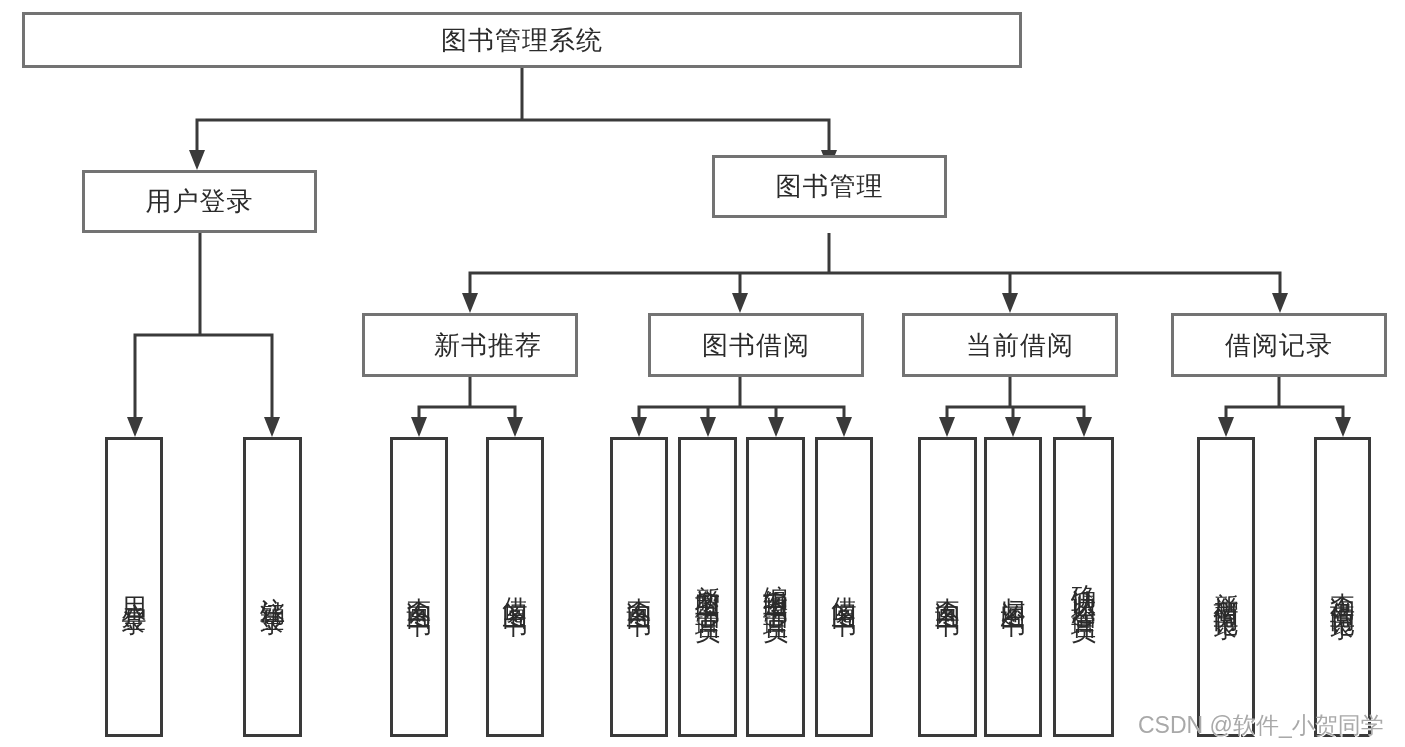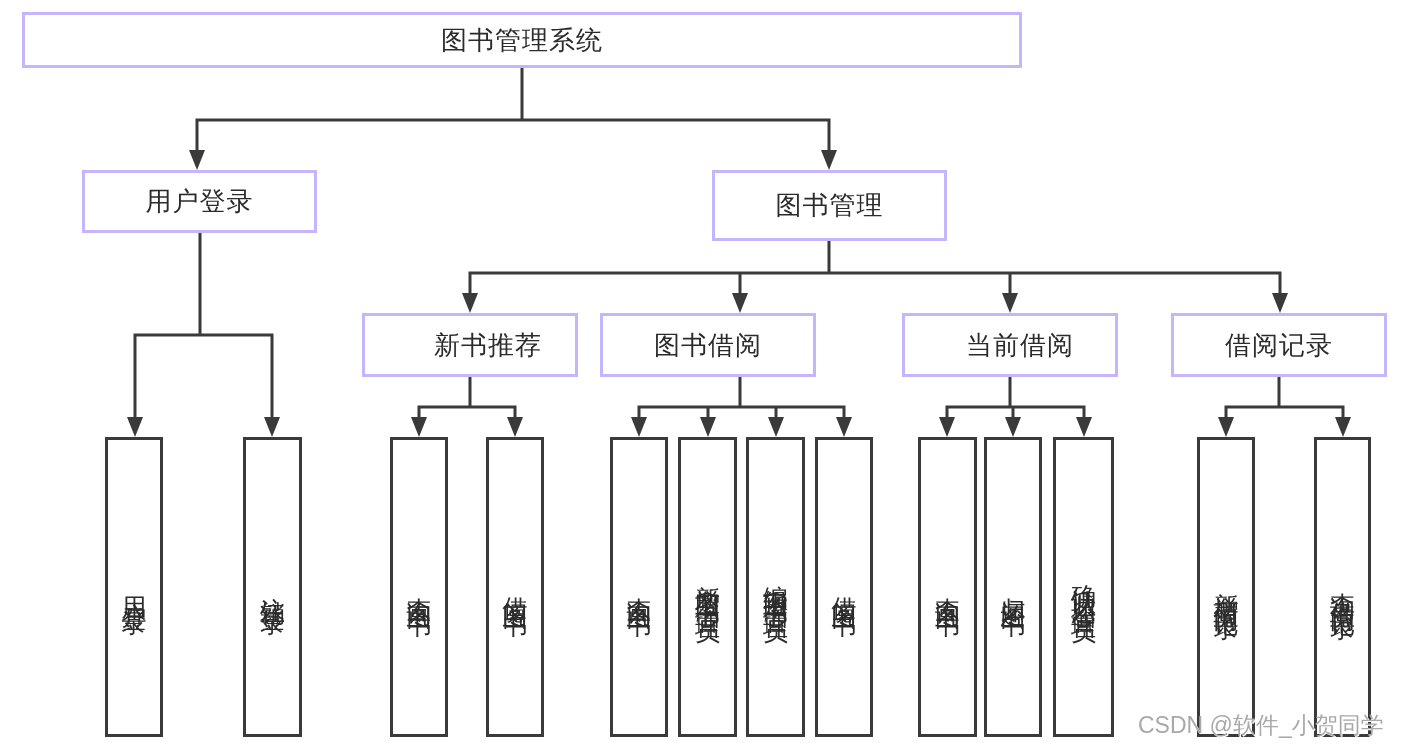--- a/index.html
+++ b/index.html
@@ -8,21 +8,21 @@
     width: 1405px; height: 747px;
     font-family: "Liberation Sans", "DejaVu Sans", sans-serif;
   }
   .stage {
     position: relative; width: 1405px; height: 747px;
     background: #ffffff; overflow: hidden;
   }
   svg.wires { position: absolute; left: 0; top: 0; z-index: 1; }
   .hbox {
     position: absolute; z-index: 2;
-    background: #ffffff; border: 3px solid #c4b5fd;
+    background: #ffffff; border: 3px solid #737373;
     display: flex; align-items: center; justify-content: center;
     font-size: 26px; color: #2b2b2b; letter-spacing: 1px;
     white-space: nowrap;
   }
   .vbox {
     position: absolute; z-index: 2; top: 437px; height: 300px;
     background: #ffffff; border: 3px solid #3a3a3a;
     display: flex; align-items: center; justify-content: center;
   }
   .vbox .vtext {
@@ -65,28 +65,28 @@
              M1218 417 L1234 417 L1226 437 Z M1335 417 L1351 417 L1343 437 Z" fill="#3a3a3a" stroke="none"></path>
   </svg>
 
   <div class="hbox" style="left:22px; top:12px; width:1000px; height:56px;">
     <span>图书管理系统</span>
   </div>
 
   <div class="hbox" style="left:82px; top:170px; width:235px; height:63px;">
     <span>用户登录</span>
   </div>
-  <div class="hbox" style="left:712px; top:170px; width:235px; height:71px;justify-content:center;">
+  <div class="hbox" style="left:712px; top:155px; width:235px; height:63px;justify-content:center;">
     <span>图书管理</span>
   </div>
 
   <div class="hbox" style="left:362px; top:313px; width:216px; height:64px;padding-left:36px;">
     <span>新书推荐</span>
   </div>
-  <div class="hbox" style="left:600px; top:313px; width:216px; height:64px;">
+  <div class="hbox" style="left:648px; top:313px; width:216px; height:64px;">
     <span>图书借阅</span>
   </div>
   <div class="hbox" style="left:902px; top:313px; width:216px; height:64px;padding-left:20px;">
     <span>当前借阅</span>
   </div>
   <div class="hbox" style="left:1171px; top:313px; width:216px; height:64px;">
     <span>借阅记录</span>
   </div>
 
   <div class="vbox" style="left:105px; width:58px;">

